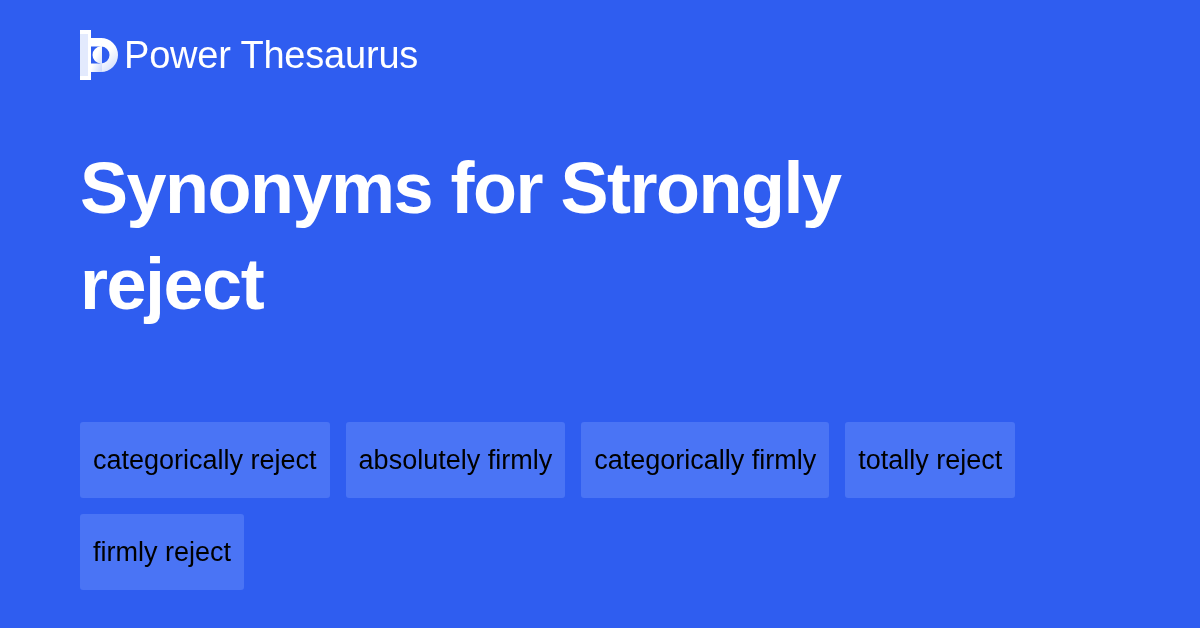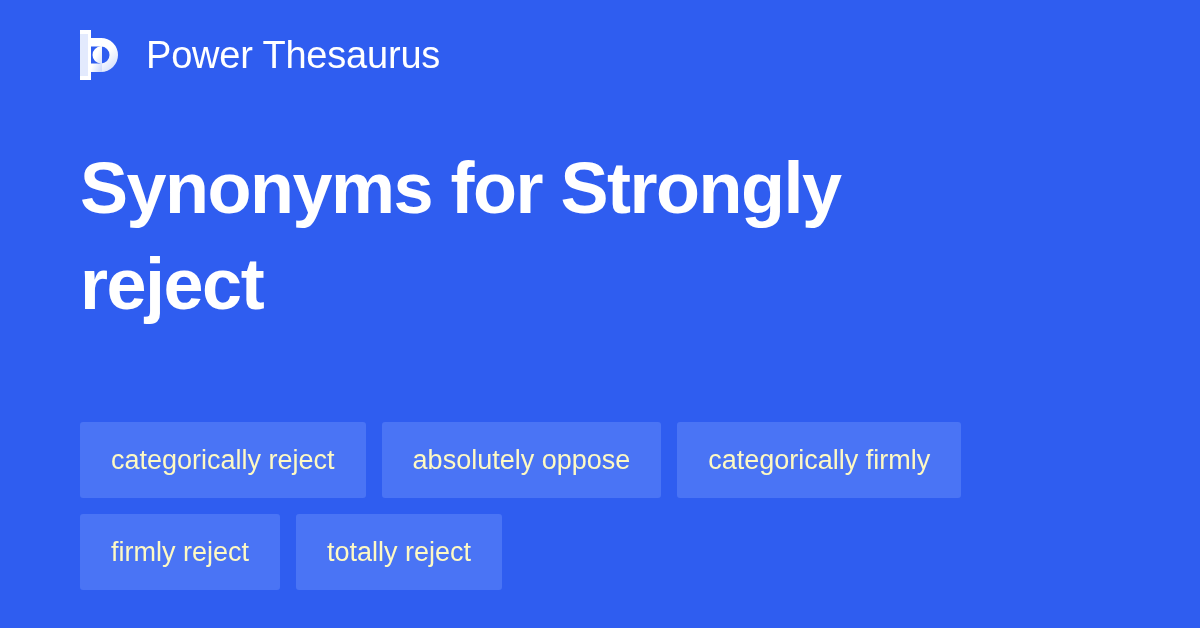--- a/index.html
+++ b/index.html
@@ -23,21 +23,20 @@
     background: #2F5DF0;
   }
 
   
   .brand {
     position: absolute;
     left: 80px;
     top: 30px;
     display: flex;
     align-items: center;
-    gap: 22px;
   }
 
   .brand-logo {
     width: 44px;
     height: 50px;
     display: block;
     flex: 0 0 auto;
   }
 
   .brand-name {
@@ -73,22 +72,22 @@
     gap: 16px;
   }
 
   .chip {
     height: 76px;
     background: #4A74F5;
     border-radius: 3px;
     display: flex;
     align-items: center;
     justify-content: center;
-    padding: 0 31px;
-    color: #fef9c3;
+    padding: 0 13px;
+    color: #000000;
     font-size: 27px;
     font-weight: 400;
     line-height: 1;
     white-space: nowrap;
   }
 </style>
 </head>
 <body>
 
 <div class="page">
@@ -113,19 +112,19 @@
       <rect x="0" y="4" width="8" height="42" fill="#E3EAFD"></rect>
       <rect x="8" y="0" width="3" height="50" fill="#FFFFFF"></rect>
     </svg>
     <span class="brand-name">Power Thesaurus</span>
   </div>
 
   <h1 class="headline">Synonyms for Strongly reject</h1>
 
   <div class="chips">
     <div class="chip">categorically reject</div>
-    <div class="chip">absolutely oppose</div>
+    <div class="chip">absolutely firmly</div>
     <div class="chip">categorically firmly</div>
+    <div class="chip">totally reject</div>
     <div class="chip">firmly reject</div>
-    <div class="chip">totally reject</div>
   </div>
 
 </div>
 
 </body></html>

